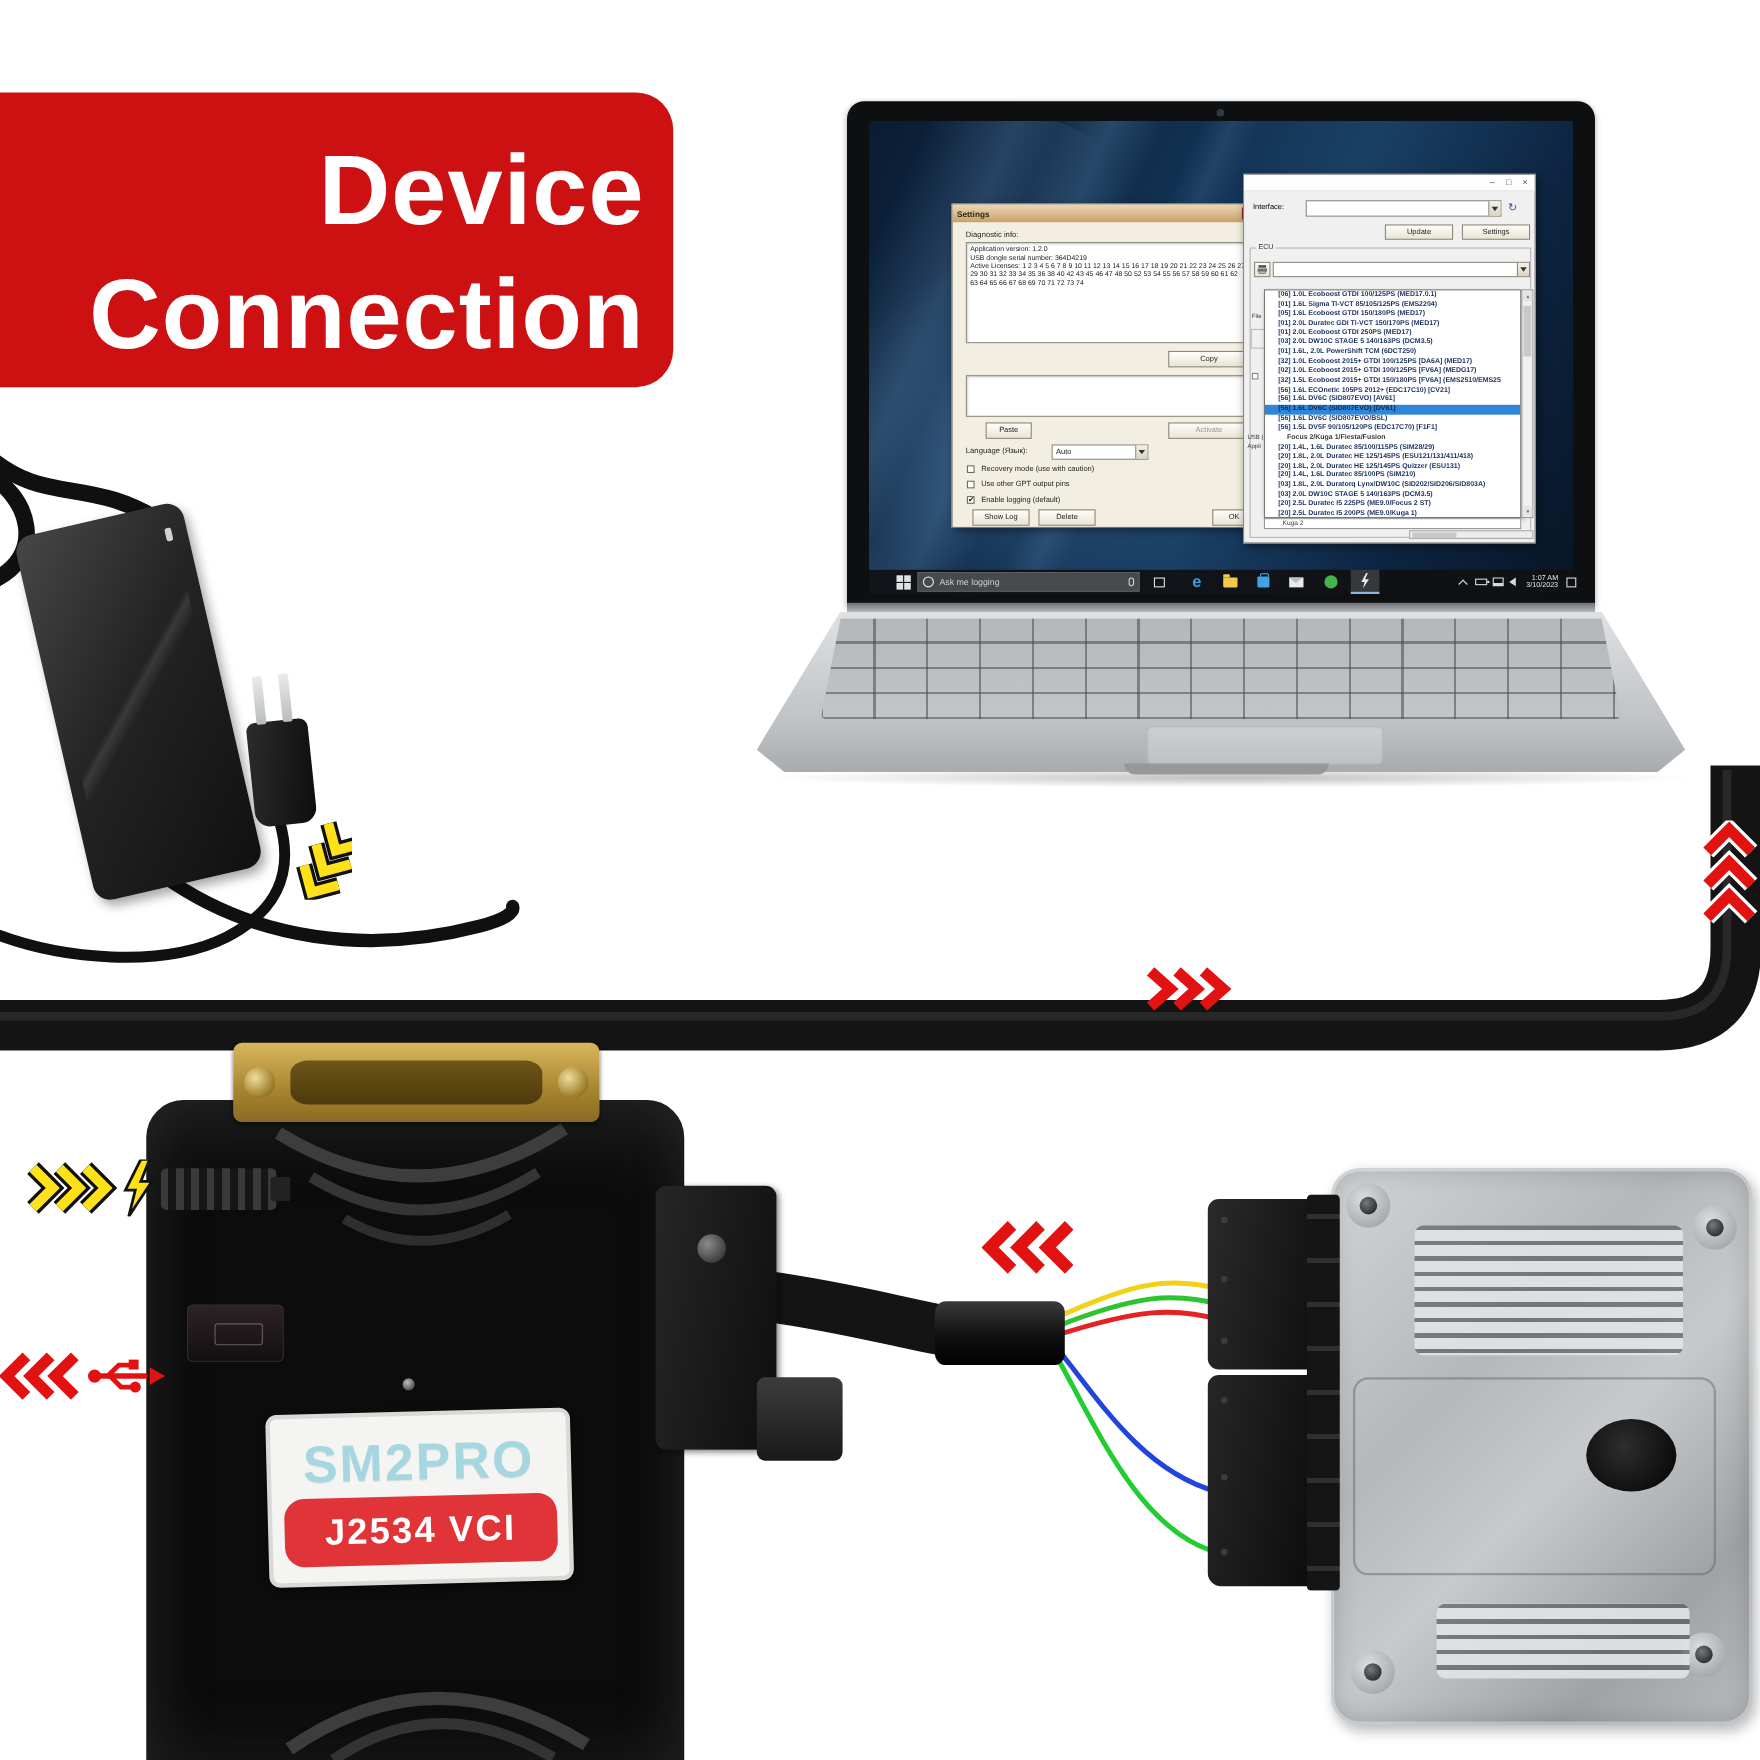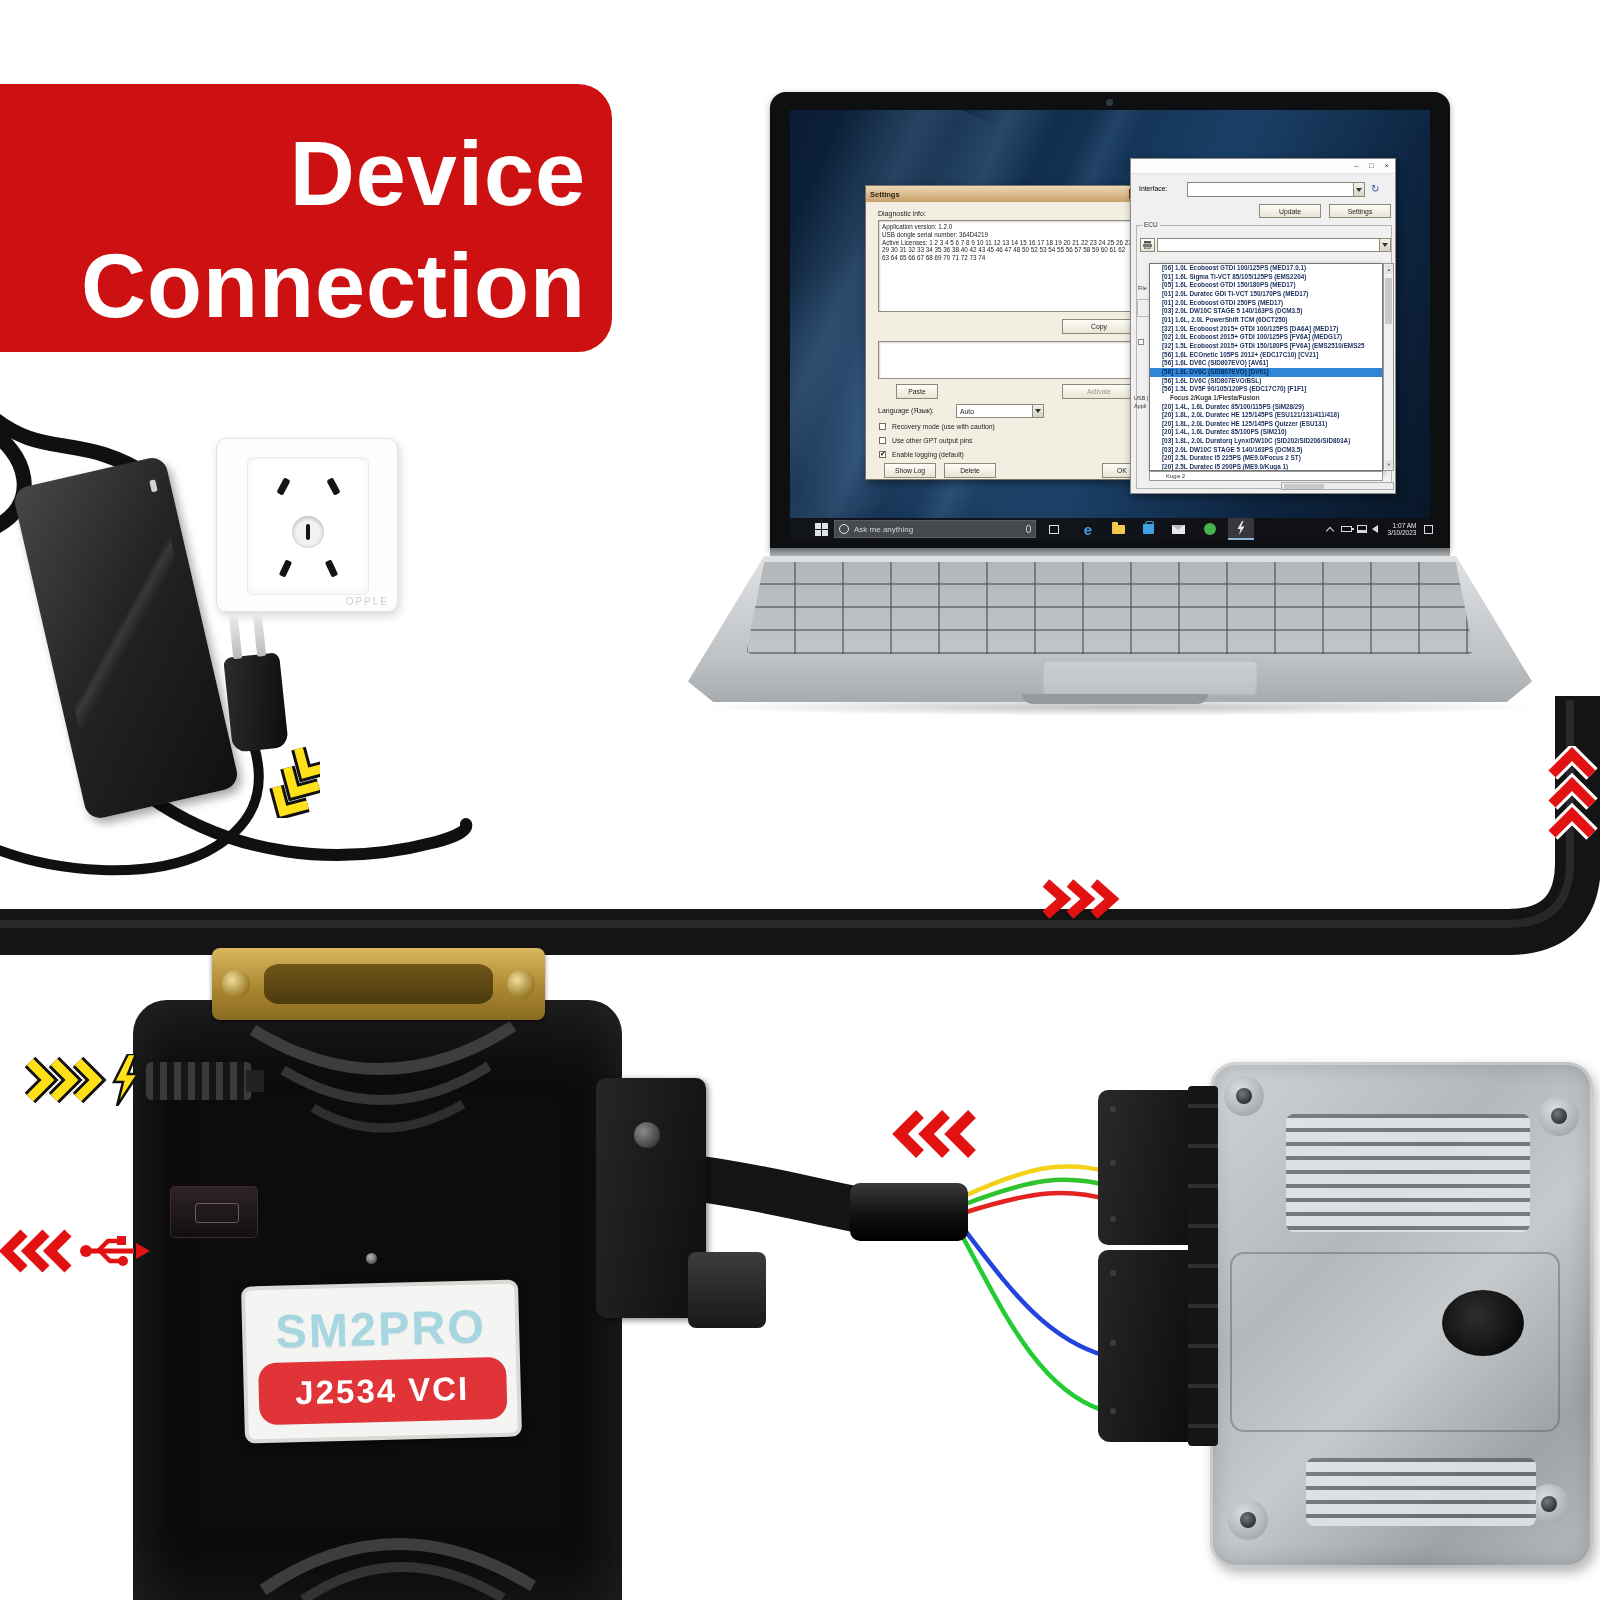--- a/index.html
+++ b/index.html
@@ -246,21 +246,21 @@
     <div class="tb" style="left:20px;width:22px;">
       <div class="start-grid">
           <span></span>
           <span></span>
           <span></span>
           <span></span>
         </div>
     </div>
     <div class="tb tb-search">
       <div class="cortana-ring"></div>
-      <div class="ph">Ask me anything</div>
+      <div class="ph">Ask me logging</div>
       <div class="mic"></div>
     </div>
     <div class="tb" style="left:254px;width:20px;">
         <div class="tv-icon"></div>
       </div>
     <div class="tb" style="left:288px;width:20px;">
         <div class="edge-e">e</div>
       </div>
     <div class="tb" style="left:318px;width:20px;">
         <div class="folder-icon"></div>
@@ -421,32 +421,20 @@
     </div>
     <div class="footer-row">Kuga 2</div>
     <div class="hscroll">
         <div style="position:absolute;left:2px;top:1px;width:40px;height:5px;background:#c8c8c8;"></div>
       </div>
   </div>
 
   <div class="abs adapter">
     <div class="adapter-led"></div>
   </div>
-  <div class="abs socket">
-    <div class="socket-inner">
-      <div class="slot" style="left:32px;top:20px;transform:rotate(28deg);"></div>
-      <div class="slot" style="left:82px;top:20px;transform:rotate(-28deg);"></div>
-      <div class="hole-round">
-          <div class="slit"></div>
-        </div>
-      <div class="slot" style="left:34px;top:102px;transform:rotate(25deg);"></div>
-      <div class="slot" style="left:80px;top:102px;transform:rotate(-25deg);"></div>
-    </div>
-    <div class="opple">OPPLE</div>
-  </div>
   <div class="abs plug">
     <div class="prong" style="left:10px;"></div>
     <div class="prong" style="left:34px;"></div>
   </div>
 
   <svg class="abs chev" style="left:250px;top:726px;" width="70" height="92" viewBox="0 0 70 92">
     <g transform="rotate(120 35 46)">
       <path d="M8,10 L26,28 L8,46" stroke="#111" stroke-width="15" fill="none"></path>
       <path d="M8,10 L26,28 L8,46" stroke="#ffe11a" stroke-width="9" fill="none"></path>
       <path d="M30,10 L48,28 L30,46" stroke="#111" stroke-width="15" fill="none"></path>

